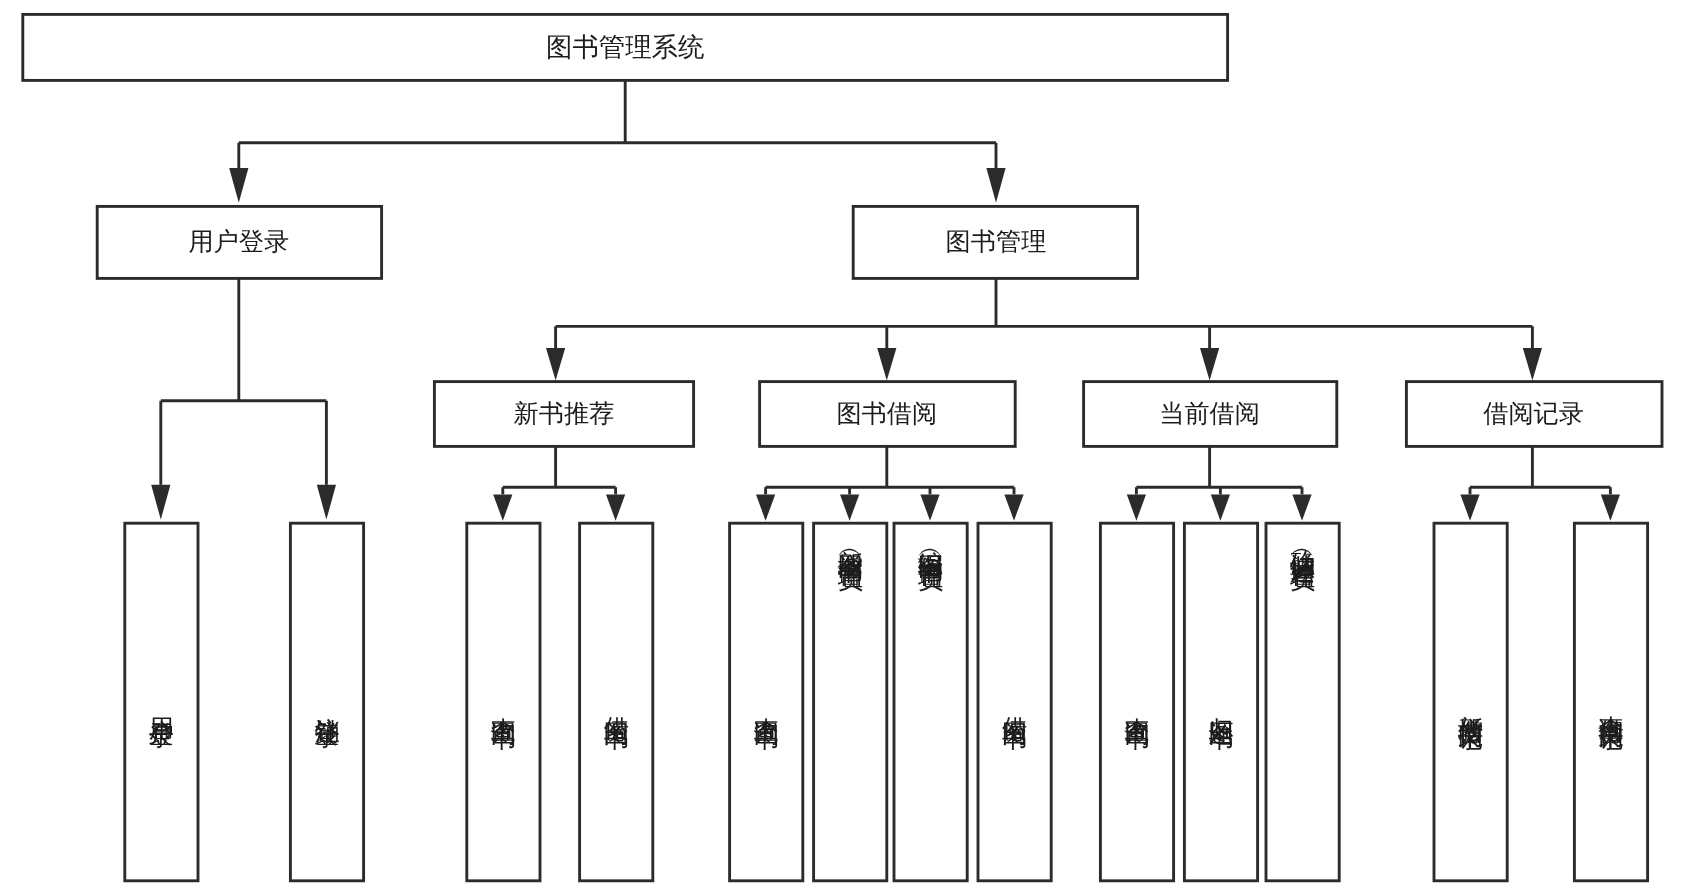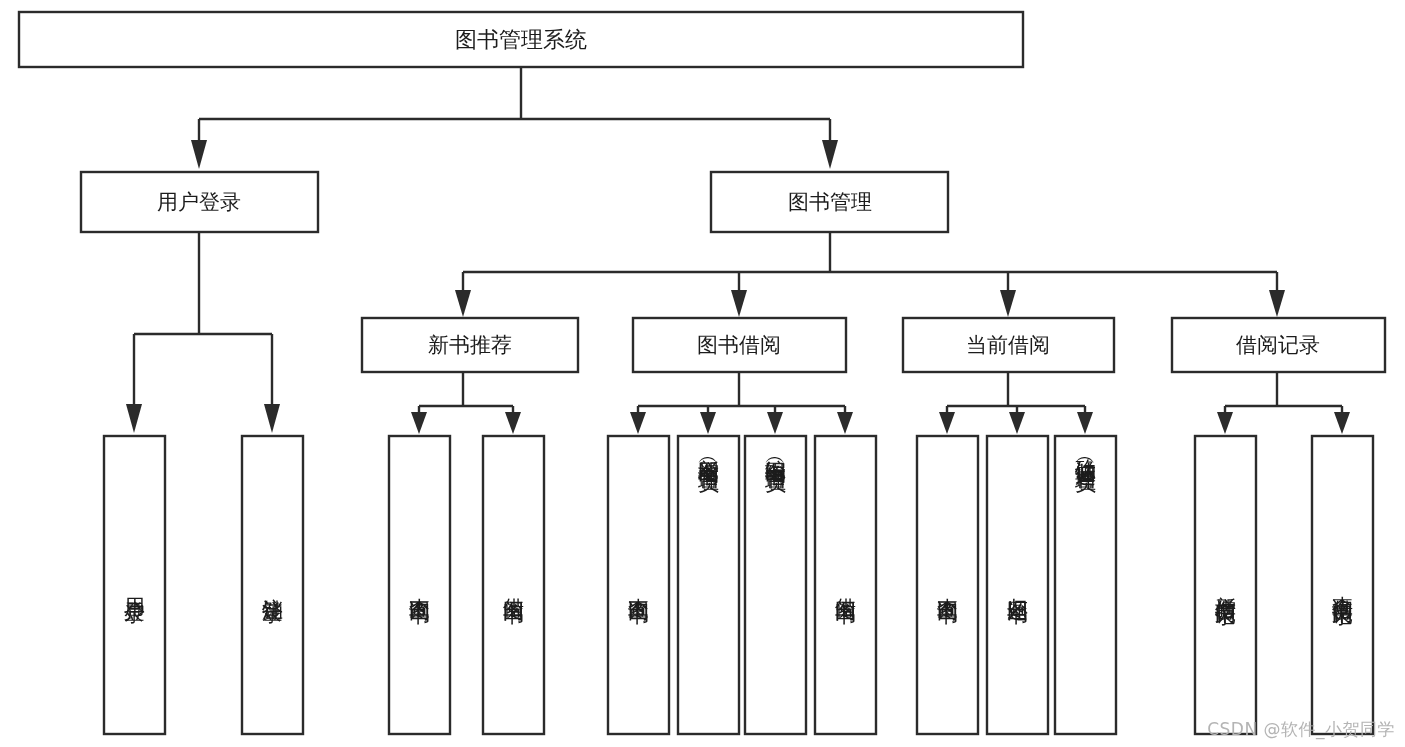--- a/index.html
+++ b/index.html
@@ -229,15 +229,14 @@
   <div class="leaf-label-v" style="left:745px; top:436px; width:61px; height:298px; display:flex; align-items:center; justify-content:flex-start; padding-top:6px; box-sizing:border-box;">编辑图书（管理员）</div>
   <div class="leaf-label-v" style="left:815px; top:436px; width:61px; height:298px; display:flex; align-items:center; justify-content:center;">借阅图书</div>
 
   <div class="leaf-label-v" style="left:917px; top:436px; width:61px; height:298px; display:flex; align-items:center; justify-content:center;">查询图书</div>
   <div class="leaf-label-v" style="left:987px; top:436px; width:61px; height:298px; display:flex; align-items:center; justify-content:center;">归还图书</div>
   <div class="leaf-label-v" style="left:1055px; top:436px; width:61px; height:298px; display:flex; align-items:center; justify-content:flex-start; padding-top:6px; box-sizing:border-box;">确认归还（管理员）</div>
 
   <div class="leaf-label-v" style="left:1195px; top:436px; width:61px; height:298px; display:flex; align-items:center; justify-content:center;">新增借阅记录</div>
   <div class="leaf-label-v" style="left:1312px; top:436px; width:61px; height:298px; display:flex; align-items:center; justify-content:center;">查询借阅记录</div>
 
-  <div id="watermark">CSDN @软件_小贺同学</div>
 
 </div>
 
 </body></html>

